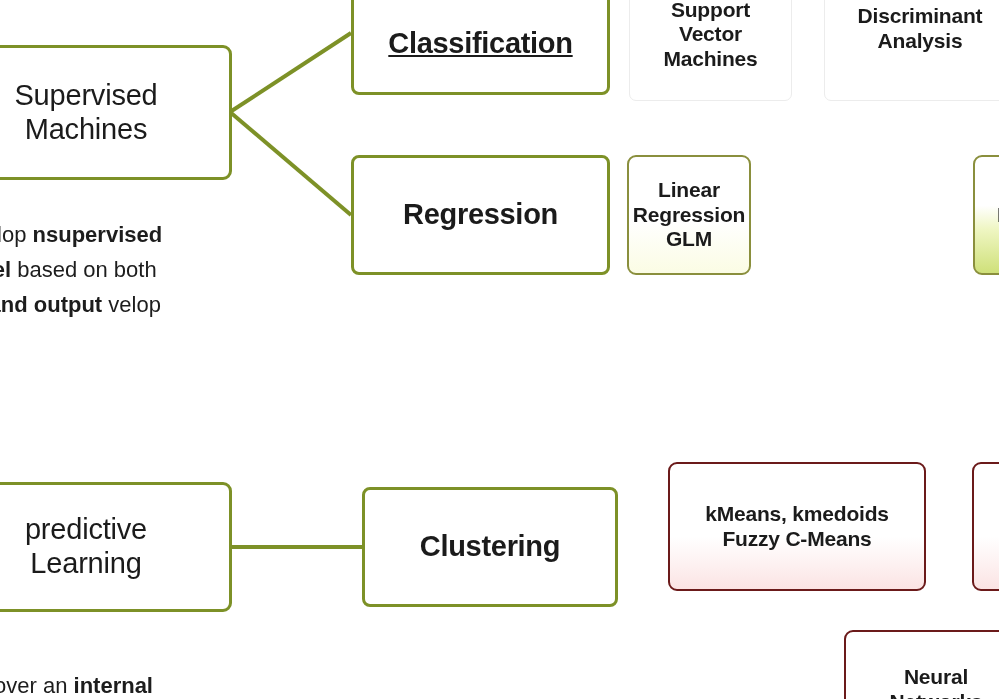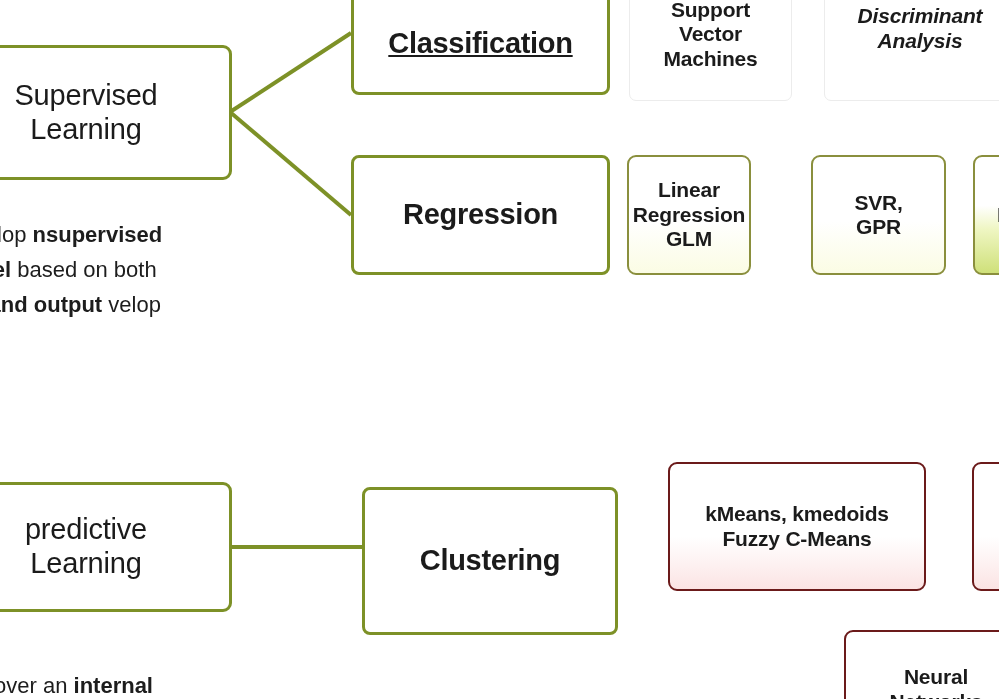--- a/index.html
+++ b/index.html
@@ -118,67 +118,63 @@
 
     <g stroke="#7d9127" stroke-width="4" fill="none" stroke-linecap="butt">
       <line x1="230" y1="112" x2="351" y2="33"></line>
       <line x1="230" y1="112" x2="351" y2="215"></line>
       <line x1="230" y1="547" x2="362" y2="547"></line>
     </g>
   </svg>
 
   <div class="node node-root" style="left:-60px; top:45px; width:292px; height:135px;">
     <span style="white-space:pre-line;">Supervised
-Learning</span>
+Machines</span>
   </div>
 
   <div class="caption" style="left:-92px; top:218px; width:320px;"><span>velop </span><b>nsupervised</b><br><b>del</b><span> based on both</span><br><b>t and output</b><span> velop</span></div>
 
   <div class="node node-branch" style="left:351px; top:-22px; width:259px; height:117px;">
     <span style="white-space:pre-line; margin-top:14px;text-decoration:underline;">Classification</span>
   </div>
 
   <div class="node node-leaf-faint" style="left:629px; top:-48px; width:163px; height:149px;">
     <span style="white-space:pre-line; margin-top:16px;">Support
 Vector
 Machines</span>
   </div>
 
   <div class="node node-leaf-faint" style="left:824px; top:-48px; width:192px; height:149px;">
-    <span style="white-space:pre-line; margin-top:4px;font-style:italic;">Discriminant
+    <span style="white-space:pre-line; margin-top:4px;">Discriminant
 Analysis</span>
   </div>
 
   <div class="node node-branch" style="left:351px; top:155px; width:259px; height:120px;">
     <span>Regression</span>
   </div>
 
   <div class="node node-leaf-green" style="left:627px; top:155px; width:124px; height:120px;">
     <span style="white-space:pre-line;">Linear
 Regression
 GLM</span>
   </div>
 
-  <div class="node node-leaf-green" style="left:811px; top:155px; width:135px; height:120px;">
-    <span style="white-space:pre-line;">SVR,
-GPR</span>
-  </div>
 
   <div class="node node-leaf-green-strong" style="left:973px; top:155px; width:150px; height:120px;">
     <span style="white-space:pre-line; margin-right:88px;">E</span>
   </div>
 
   <div class="node node-root" style="left:-60px; top:482px; width:292px; height:130px;">
     <span style="white-space:pre-line;">predictive
 Learning</span>
   </div>
 
   <div class="caption" style="left:-92px; top:669px; width:320px;"><span>cover an </span><b>internal</b></div>
 
-  <div class="node node-branch" style="left:362px; top:487px; width:256px; height:148px;">
+  <div class="node node-branch" style="left:362px; top:487px; width:256px; height:120px;">
     <span>Clustering</span>
   </div>
 
   <div class="node node-leaf-red" style="left:668px; top:462px; width:258px; height:129px;">
     <span style="white-space:pre-line;">kMeans, kmedoids
 Fuzzy C-Means</span>
   </div>
 
   <div class="node node-leaf-red" style="left:972px; top:462px; width:170px; height:129px;">
     <span style="white-space:pre-line;"></span>

